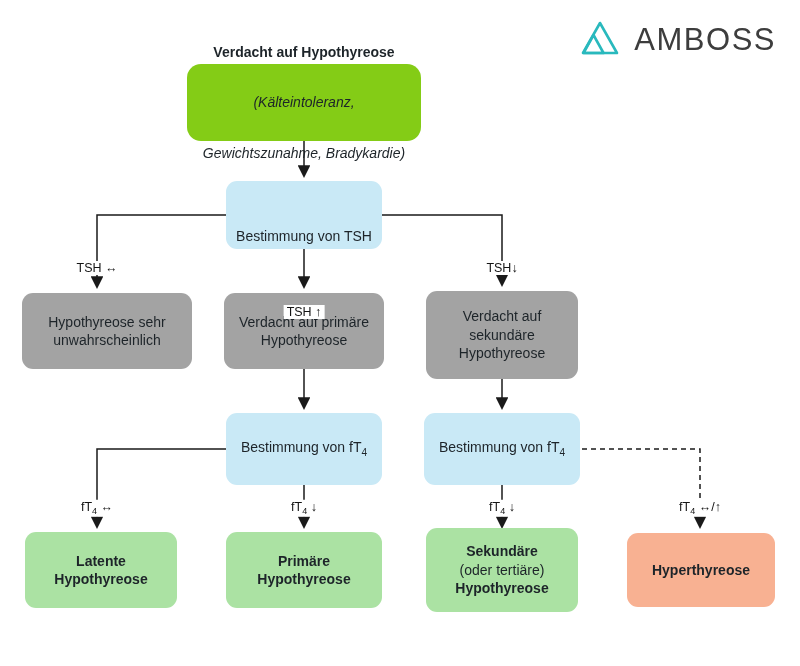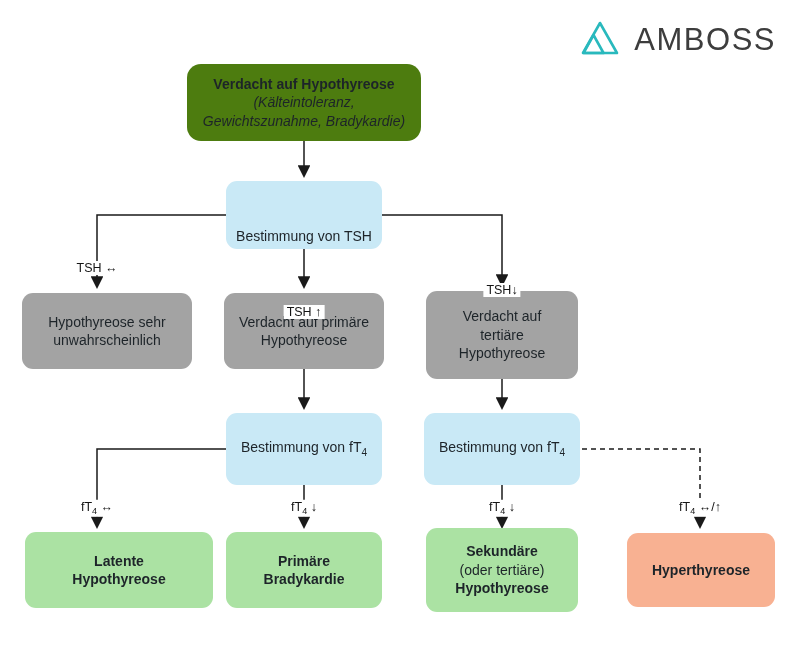--- a/index.html
+++ b/index.html
@@ -9,21 +9,21 @@
 
   svg.wires { position:absolute; left:0; top:0; z-index:1; }
 
   .node {
     position:absolute; z-index:2;
     display:flex; flex-direction:column; justify-content:center; align-items:center;
     text-align:center; border-radius:11px;
     color:#1d2429; font-size:14px; line-height:1.32; padding:4px 8px;
   }
   .pre-line { white-space:pre-line; }
-  .node.start   { background:#4d7c0f; border-radius:14px; }
+  .node.start   { background:#84cc16; border-radius:14px;gap:32px; }
   .node.process { background:#c9e9f6; }
   .node.neutral { background:#a3a3a3; }
   .node.positive{ background:#abe2a3; font-weight:bold; }
   .node.warning { background:#f8b192; font-weight:bold; }
   .node .title { font-weight:bold; }
   .node .sub-italic { font-style:italic; }
   .line-normal { font-weight:normal; }
   .line-bold { font-weight:bold; }
 
   .edge-label {
@@ -88,55 +88,55 @@
 unwahrscheinlich</span>
   </div>
 
   <div class="node neutral" style="left:224px; top:293px; width:160px; height:76px;">
     <span class="pre-line">Verdacht auf primäre
 Hypothyreose</span>
   </div>
 
   <div class="node neutral" style="left:426px; top:291px; width:152px; height:88px;">
     <span class="pre-line">Verdacht auf
-tertiäre
+sekundäre
 Hypothyreose</span>
   </div>
 
   <div class="node process" style="left:226px; top:413px; width:156px; height:72px;">
     <span><span>Bestimmung von fT</span><sub>4</sub></span>
   </div>
 
   <div class="node process" style="left:424px; top:413px; width:156px; height:72px;">
     <span><span>Bestimmung von fT</span><sub>4</sub></span>
   </div>
 
-  <div class="node positive" style="left:25px; top:532px; width:188px; height:76px;">
+  <div class="node positive" style="left:25px; top:532px; width:152px; height:76px;">
     <span class="pre-line">Latente
 Hypothyreose</span>
   </div>
 
   <div class="node positive" style="left:226px; top:532px; width:156px; height:76px;">
     <span class="pre-line">Primäre
-Bradykardie</span>
+Hypothyreose</span>
   </div>
 
   <div class="node positive" style="left:426px; top:528px; width:152px; height:84px;">
     <span class="line-bold">Sekundäre</span>
     <span class="line-normal">(oder tertiäre)</span>
     <span class="line-bold">Hypothyreose</span>
   </div>
 
   <div class="node warning" style="left:627px; top:533px; width:148px; height:74px;">
     <span>Hyperthyreose</span>
   </div>
 
   <span class="edge-label" style="left:97px; top:268px;text-align:center;">TSH ↔</span>
   <span class="edge-label" style="left:304px; top:268px;margin-top:44px;">TSH ↑</span>
-  <span class="edge-label" style="left:502px; top:268px;margin-top:22px;">TSH↓</span>
+  <span class="edge-label" style="left:502px; top:268px;">TSH↓</span>
 
   <span class="edge-label" style="left:97px; top:508px;"><span>fT</span><sub>4</sub><span> ↔</span></span>
 
   <span class="edge-label" style="left:304px; top:508px;"><span>fT</span><sub>4</sub><span> ↓</span></span>
 
   <span class="edge-label" style="left:502px; top:508px;"><span>fT</span><sub>4</sub><span> ↓</span></span>
 
   <span class="edge-label" style="left:700px; top:508px;"><span>fT</span><sub>4</sub><span> ↔/↑</span></span>
 
 </div>

